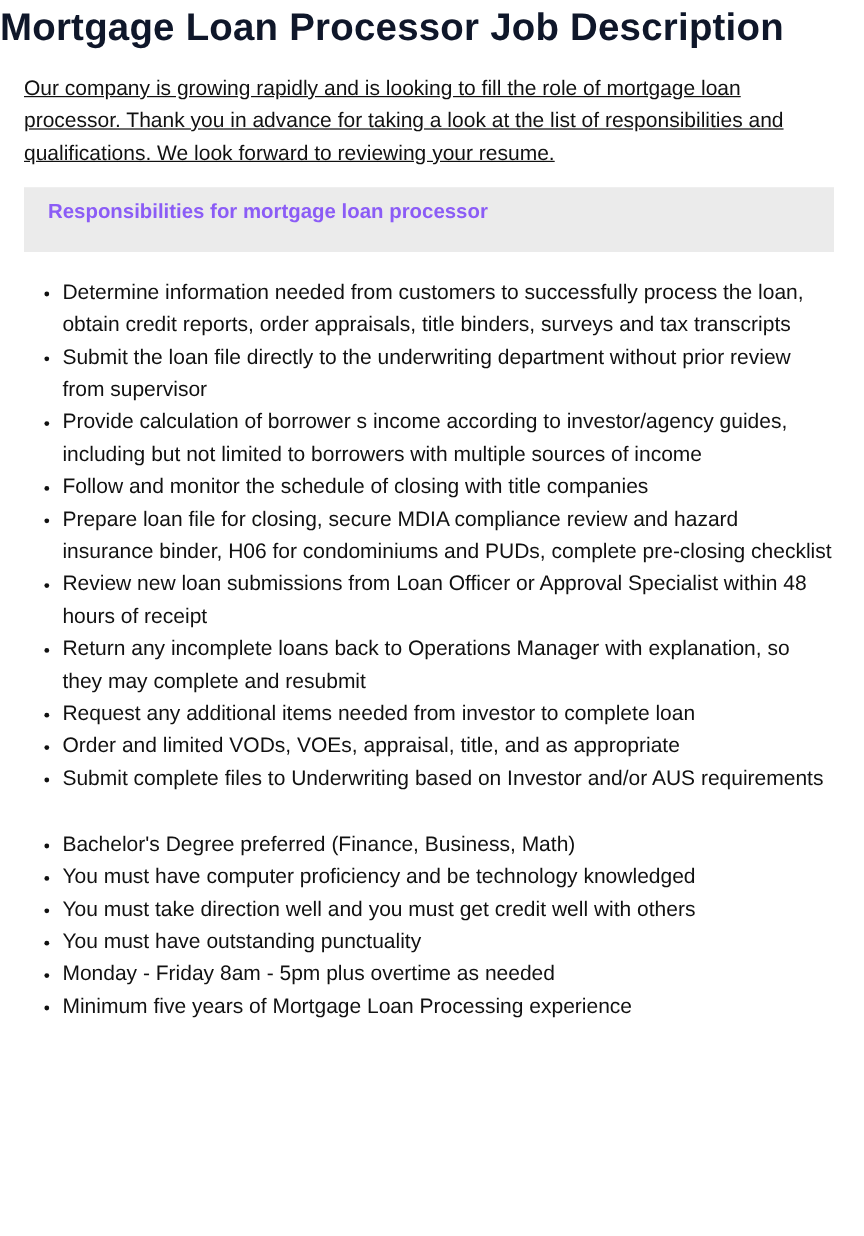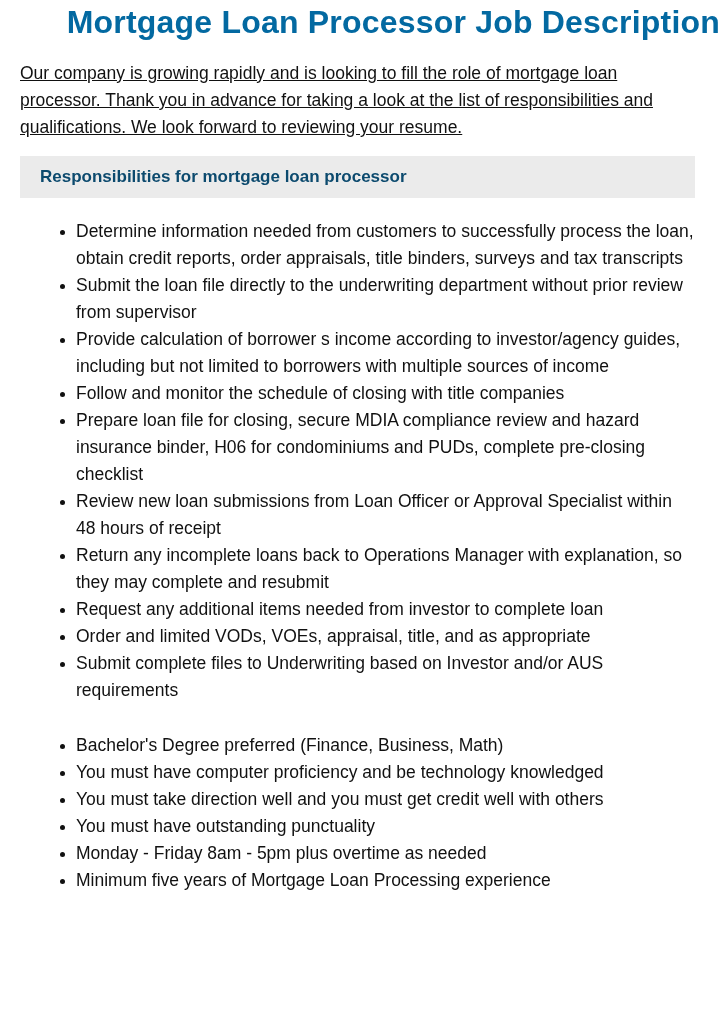--- a/index.html
+++ b/index.html
@@ -15,48 +15,48 @@
       color: #111111;
     }
     .page {
       position: relative;
       width: 720px;
     }
     .title {
       margin: 0;
       padding-top: 2px;
       height: 44px;
-      text-align: right;
+      text-align: left;
       font-size: 32px;
       font-weight: bold;
       line-height: 40px;
-      color: #0369a1;
+      color: #0f172a;
       letter-spacing: 0.2px;
     }
     .intro {
       margin: 14px 20px 0 20px;
       font-size: 17.5px;
       line-height: 27px;
       color: #111111;
       text-decoration: underline;
     }
     .section-header {
       margin: 15px 25px 0 20px;
-      height: 42px;
+      height: 54px;
       background: #ebebeb;
       box-sizing: border-box;
       padding-left: 20px;
       font-size: 17px;
       font-weight: bold;
       line-height: 42px;
-      color: #0c4a6e;
+      color: #8b5cf6;
     }
     .list {
       margin: 20px 0 0 0;
-      padding: 0 26px 0 76px;
+      padding: 0 26px 0 52px;
       font-size: 17.5px;
       line-height: 27px;
       color: #111111;
     }
     .list li {
       margin: 0;
       padding: 0;
     }
     .list li::marker {
       font-size: 15px;

